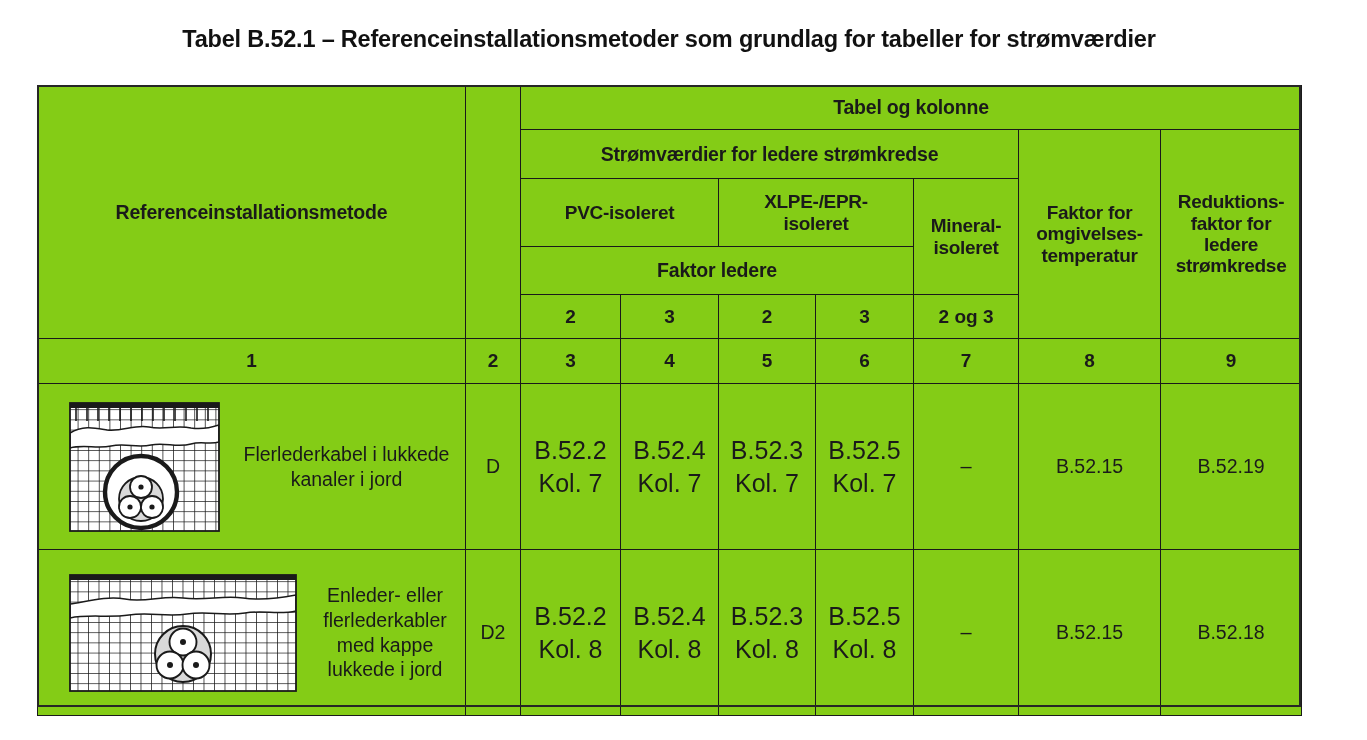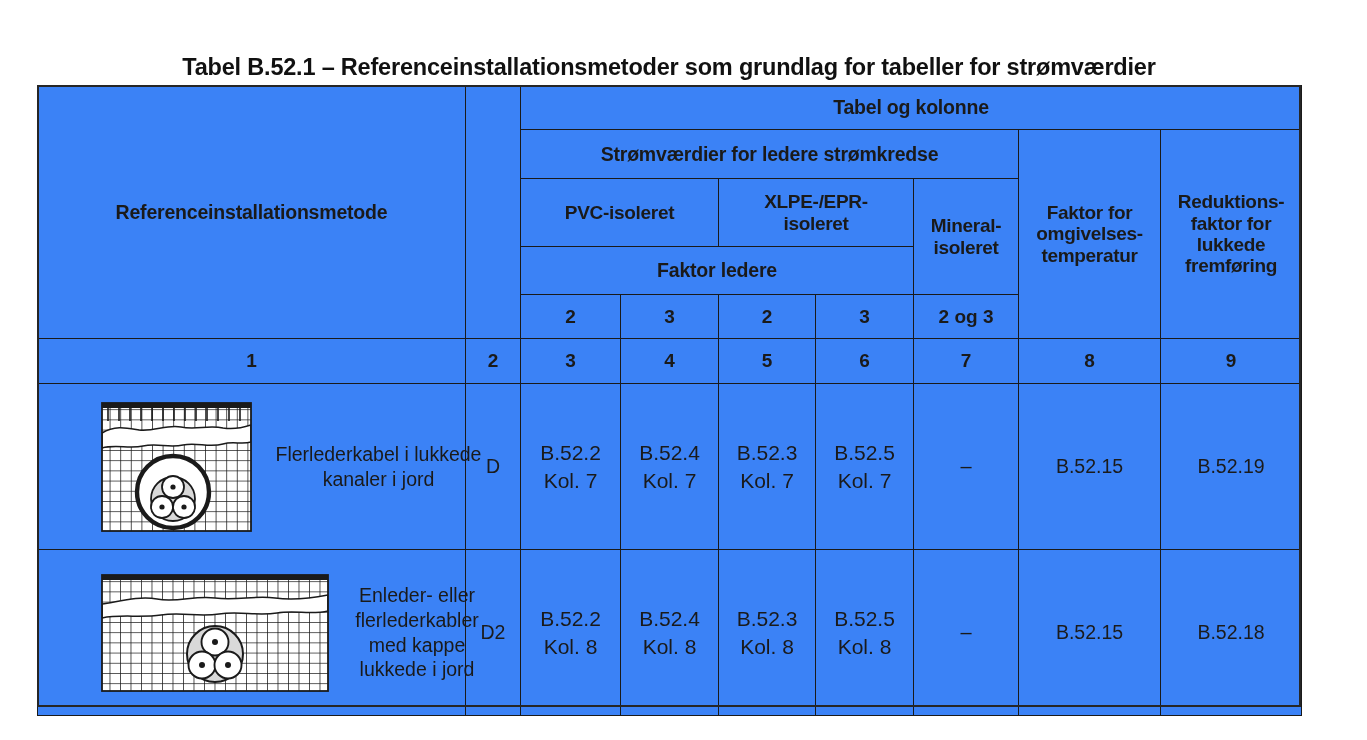--- a/index.html
+++ b/index.html
@@ -19,21 +19,21 @@
   #page {
     position: relative;
     width: 1367px;
     height: 740px;
   }
 
   
   .title {
     position: absolute;
     left: 37px;
-    top: 54px;
+    top: 26px;
     width: 1264px;
     text-align: center;
     font-size: 23.5px;
     font-weight: bold;
     letter-spacing: -0.2px;
     color: #111111;
     white-space: nowrap;
   }
 
   
@@ -49,21 +49,21 @@
     border-collapse: collapse;
     table-layout: fixed;
     width: 1264px;
     height: 622px;
   }
   table.ref td {
     border: 1.6px solid #1a1a1a;
     padding: 0 3px;
     text-align: center;
     vertical-align: middle;
-    background: #3b82f6;
+    background: #84cc16;
   }
   .outer-frame {
     position: absolute;
     left: 0; top: 0;
     width: 1264px;
     height: 622px;
     border: 2.6px solid #262626;
     box-sizing: border-box;
     pointer-events: none;
   }
@@ -96,21 +96,21 @@
   }
 
   
   .cellval {
     font-size: 19.5px;
     line-height: 1.28;
     font-weight: normal;
     color: #1b1b1b;
   }
   .code-cell {
-    font-size: 21px;
+    font-size: 25px;
     line-height: 1.3;
   }
   .desc {
     font-size: 19.5px;
     line-height: 1.28;
     text-align: center;
     padding: 0 6px;
   }
   .dash {
     font-size: 20px;
@@ -119,21 +119,20 @@
   
   .method-cell {
     padding: 0 !important;
   }
   .method-inner {
     display: flex;
     align-items: center;
     justify-content: flex-start;
     height: 100%;
     width: 100%;
-    padding-left: 32px;
   }
   .fig-box {
     flex: 0 0 auto;
     margin-left: 29px;
     margin-right: 10px;
     display: flex;
     align-items: center;
     justify-content: center;
   }
   .desc-box {
@@ -177,22 +176,22 @@
       <tr>
         <td colspan="5" class="hdr-big" style="height:48px">Strømværdier for ledere strømkredse</td>
         <td rowspan="4" class="hdr">
           <span>Faktor for</span><br>
           <span>omgivelses-</span><br>
           <span>temperatur</span>
         </td>
         <td rowspan="4" class="hdr">
           <span>Reduktions-</span><br>
           <span>faktor for</span><br>
-          <span>lukkede</span><br>
-          <span>fremføring</span>
+          <span>ledere</span><br>
+          <span>strømkredse</span>
         </td>
       </tr>
 
       <tr>
         <td colspan="2" class="hdr" style="height:67px">PVC-isoleret</td>
         <td colspan="2" class="hdr">
           <span>XLPE-/EPR-</span><br>
           <span>isoleret</span>
         </td>
         <td rowspan="2" class="hdr">

